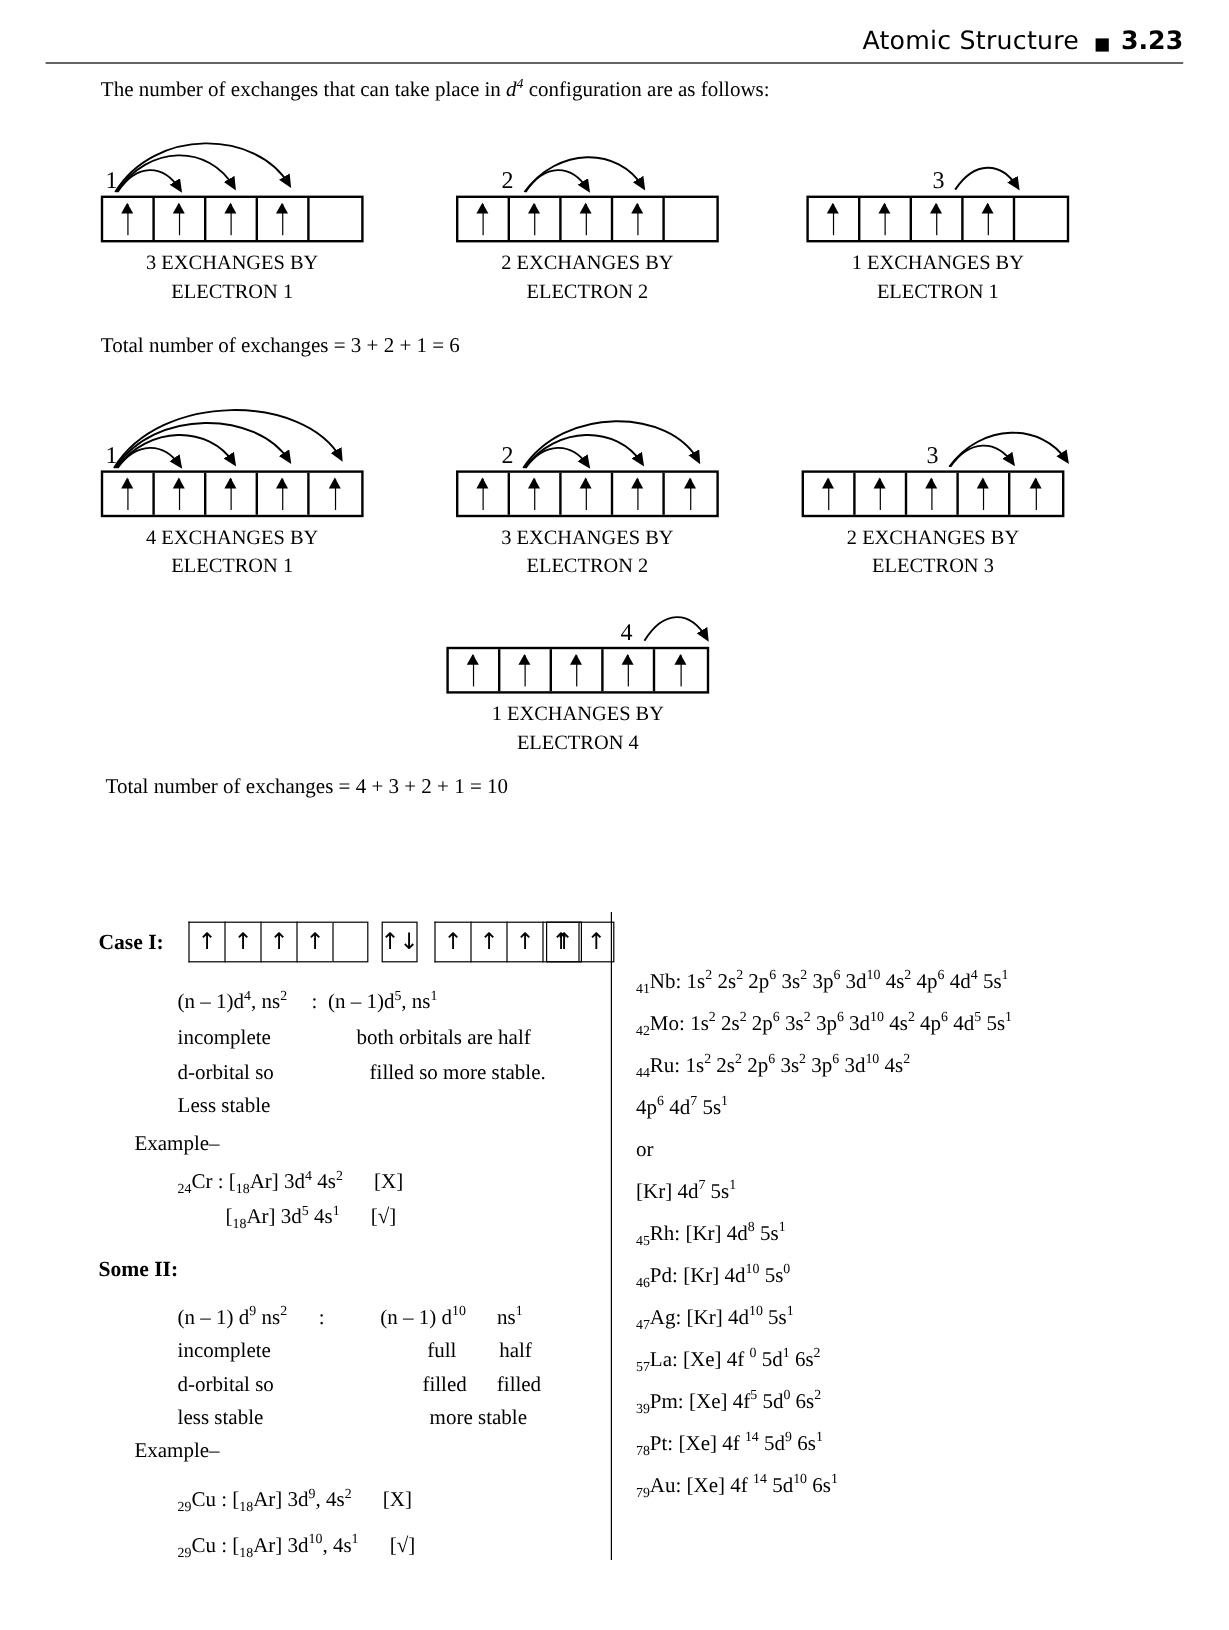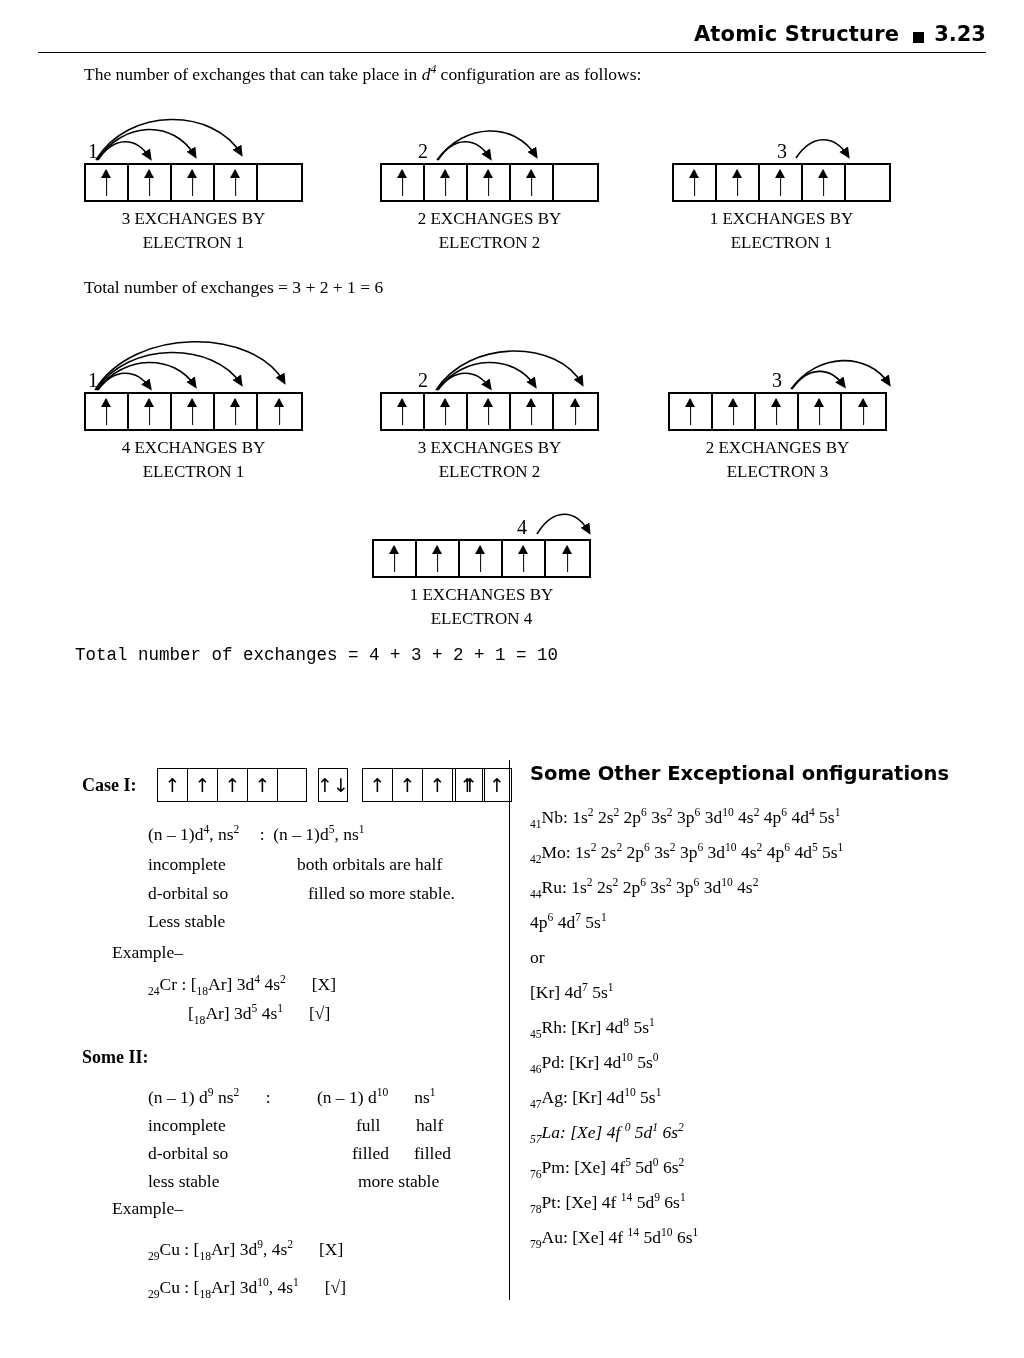--- a/index.html
+++ b/index.html
@@ -16,21 +16,21 @@
   
   .header{
     position:absolute;left:38px;top:22px;width:948px;
     display:flex;align-items:flex-end;justify-content:flex-end;
     padding-bottom:6px;
     border-bottom:1.6px solid #000;
     box-sizing:border-box;
   }
   .hdr-title{
     font-family:"DejaVu Sans", sans-serif;
-    font-size:21px;letter-spacing:.2px;font-weight:700;
+    font-size:21px;letter-spacing:.2px;font-weight:400;
   }
   .hdr-sq{
     display:inline-block;width:11px;height:11px;background:#000;
     margin:0 10px 3px 14px;
   }
   .hdr-page{
     font-family:"DejaVu Sans", sans-serif;
     font-size:21px;font-weight:700;
   }
 
@@ -306,21 +306,21 @@
       <div class="cell up"></div>
       <div class="cell up"></div>
       <div class="cell up"></div>
     </div>
     <div class="caption">
       <div>1 EXCHANGES BY</div>
       <div>ELECTRON 4</div>
     </div>
   </div>
 
-  <div class="ptext" style="left:75px;top:643px;font-family:Liberation Mono, monospace;">Total number of exchanges = 4 + 3 + 2 + 1 = 10</div>
+  <div class="ptext" style="left:88px;top:643px;">Total number of exchanges = 4 + 3 + 2 + 1 = 10</div>
 
   <div class="divider"></div>
 
   <div class="case-label" style="left:82px;top:775px;">Case I:</div>
 
   <div class="minirow" style="left:157px;top:768px;">
     <div class="minibox">
         <span class="ar">↑</span>
       </div>
     <div class="minibox">
@@ -401,30 +401,29 @@
   <div class="ptext" style="left:358px;top:1169px;">more stable</div>
 
   <div class="ptext" style="left:112px;top:1196px;">Example–</div>
   <div class="ptext" style="left:148px;top:1237px;">
     <sub>29</sub><span>Cu : [</span><sub>18</sub><span>Ar] 3d</span><sup>9</sup><span>, 4s</span><sup>2</sup><span style="display:inline-block;width:26px;"></span><span>[X]</span>
   </div>
   <div class="ptext" style="left:148px;top:1275px;">
     <sub>29</sub><span>Cu : [</span><sub>18</sub><span>Ar] 3d</span><sup>10</sup><span>, 4s</span><sup>1</sup><span style="display:inline-block;width:26px;"></span><span>[√]</span>
   </div>
 
-  <div class="rcol-head">Some Other Exceptional onfigurations</div>
   <div id="rcol-list" style="position:absolute;left:530px;top:805px;width:470px;">
       <div class="ptext" style="position: relative; left: 0px; top: 0px; height: 35px; font-size: 17.5px;"><sub>41</sub><span>Nb: </span><span>1s</span><sup>2</sup><span> 2s</span><sup>2</sup><span> 2p</span><sup>6</sup><span> 3s</span><sup>2</sup><span> 3p</span><sup>6</sup><span> 3d</span><sup>10</sup><span> 4s</span><sup>2</sup><span> 4p</span><sup>6</sup><span> 4d</span><sup>4</sup><span> 5s</span><sup>1</sup></div>
       <div class="ptext" style="position: relative; left: 0px; top: 0px; height: 35px; font-size: 17.5px;"><sub>42</sub><span>Mo: </span><span>1s</span><sup>2</sup><span> 2s</span><sup>2</sup><span> 2p</span><sup>6</sup><span> 3s</span><sup>2</sup><span> 3p</span><sup>6</sup><span> 3d</span><sup>10</sup><span> 4s</span><sup>2</sup><span> 4p</span><sup>6</sup><span> 4d</span><sup>5</sup><span> 5s</span><sup>1</sup></div>
       <div class="ptext" style="position: relative; left: 0px; top: 0px; height: 35px; font-size: 17.5px;"><sub>44</sub><span>Ru: </span><span>1s</span><sup>2</sup><span> 2s</span><sup>2</sup><span> 2p</span><sup>6</sup><span> 3s</span><sup>2</sup><span> 3p</span><sup>6</sup><span> 3d</span><sup>10</sup><span> 4s</span><sup>2</sup></div>
       <div class="ptext" style="position: relative; left: 0px; top: 0px; height: 35px; font-size: 17.5px;"><span>4p</span><sup>6</sup><span> 4d</span><sup>7</sup><span> 5s</span><sup>1</sup></div>
       <div class="ptext" style="position: relative; left: 0px; top: 0px; height: 35px; font-size: 17.5px;"><span>or</span></div>
       <div class="ptext" style="position: relative; left: 0px; top: 0px; height: 35px; font-size: 17.5px;"><span>[Kr] 4d</span><sup>7</sup><span> 5s</span><sup>1</sup></div>
       <div class="ptext" style="position: relative; left: 0px; top: 0px; height: 35px; font-size: 17.5px;"><sub>45</sub><span>Rh: </span><span>[Kr] 4d</span><sup>8</sup><span> 5s</span><sup>1</sup></div>
       <div class="ptext" style="position: relative; left: 0px; top: 0px; height: 35px; font-size: 17.5px;"><sub>46</sub><span>Pd: </span><span>[Kr] 4d</span><sup>10</sup><span> 5s</span><sup>0</sup></div>
       <div class="ptext" style="position: relative; left: 0px; top: 0px; height: 35px; font-size: 17.5px;"><sub>47</sub><span>Ag: </span><span>[Kr] 4d</span><sup>10</sup><span> 5s</span><sup>1</sup></div>
-      <div class="ptext" style="position: relative; left: 0px; top: 0px; height: 35px; font-size: 17.5px; font-style: italic;"><sub>57</sub><span>La: </span><span>[Xe] 4f </span><sup>0</sup><span> 5d</span><sup>1</sup><span> 6s</span><sup>2</sup></div>
-      <div class="ptext" style="position: relative; left: 0px; top: 0px; height: 35px; font-size: 17.5px;"><sub>76</sub><span>Pm: </span><span>[Xe] 4f</span><sup>5</sup><span> 5d</span><sup>0</sup><span> 6s</span><sup>2</sup></div>
+      <div class="ptext" style="position: relative; left: 0px; top: 0px; height: 35px; font-size: 17.5px;"><sub>57</sub><span>La: </span><span>[Xe] 4f </span><sup>0</sup><span> 5d</span><sup>1</sup><span> 6s</span><sup>2</sup></div>
+      <div class="ptext" style="position: relative; left: 0px; top: 0px; height: 35px; font-size: 17.5px;"><sub>39</sub><span>Pm: </span><span>[Xe] 4f</span><sup>5</sup><span> 5d</span><sup>0</sup><span> 6s</span><sup>2</sup></div>
       <div class="ptext" style="position: relative; left: 0px; top: 0px; height: 35px; font-size: 17.5px;"><sub>78</sub><span>Pt: </span><span>[Xe] 4f </span><sup>14</sup><span> 5d</span><sup>9</sup><span> 6s</span><sup>1</sup></div>
       <div class="ptext" style="position: relative; left: 0px; top: 0px; height: 35px; font-size: 17.5px;"><sub>79</sub><span>Au: </span><span>[Xe] 4f </span><sup>14</sup><span> 5d</span><sup>10</sup><span> 6s</span><sup>1</sup></div>
     </div>
 
 </div>
 
 </body></html>

